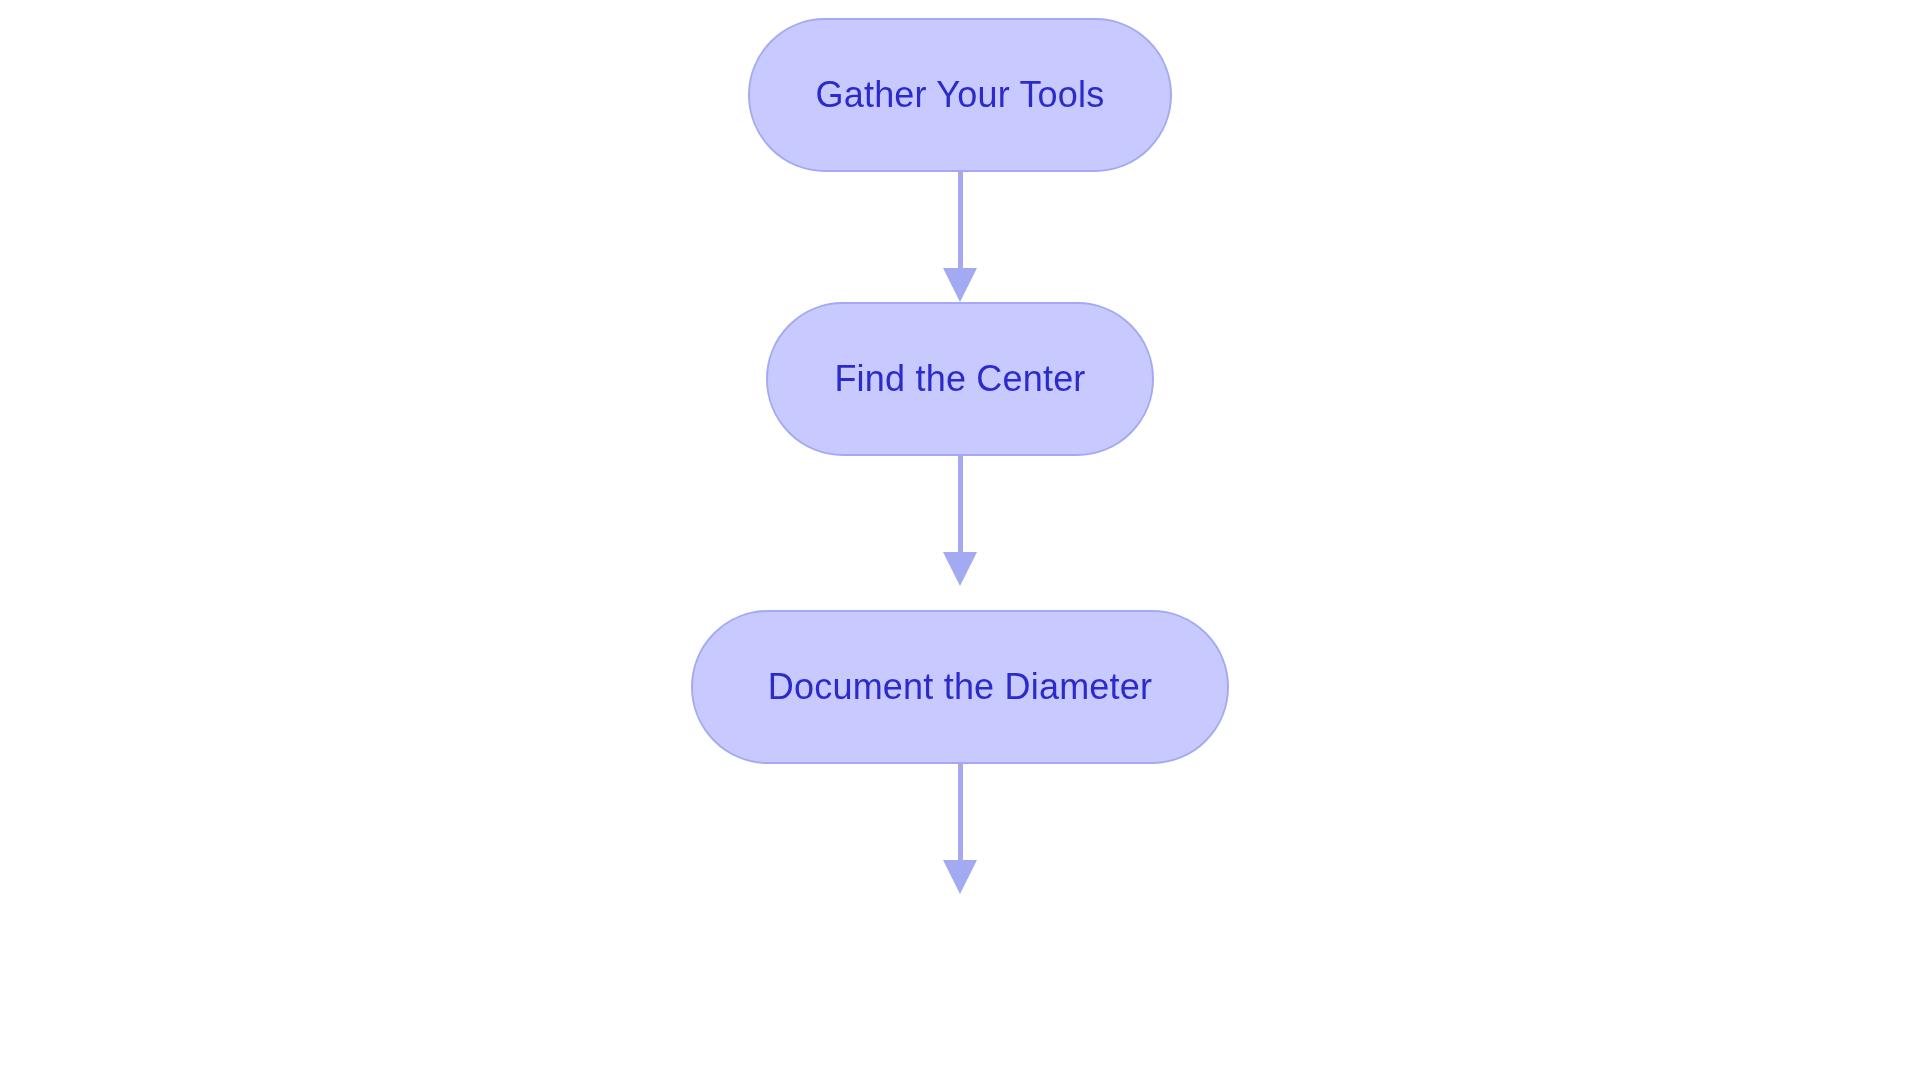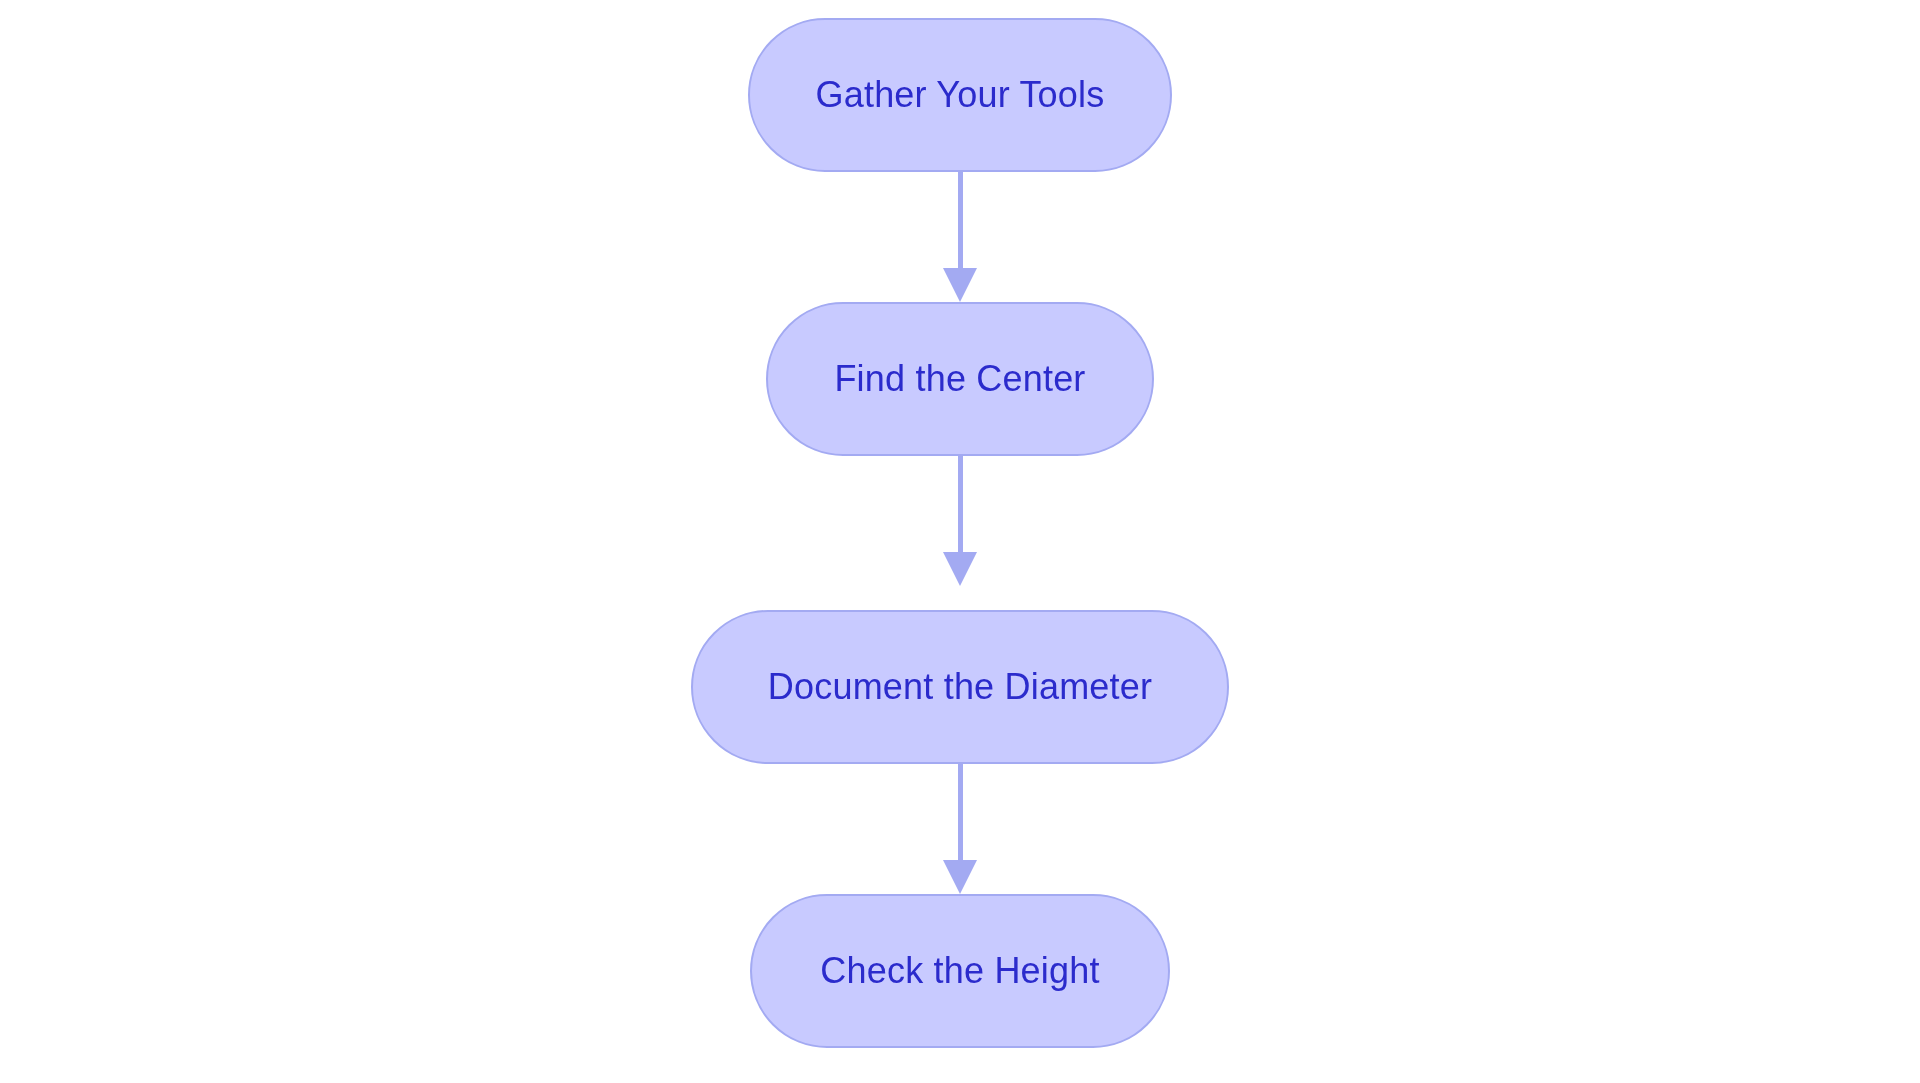--- a/index.html
+++ b/index.html
@@ -116,18 +116,15 @@
 
     <div class="node node-3">
       <span class="node-label">Document the Diameter</span>
     </div>
 
     <div class="connector">
       <div class="connector-line"></div>
       <div class="connector-head"></div>
     </div>
 
-    <div class="node node-4">
-      <span class="node-label">Check the Height</span>
-    </div>
 
   </div>
 </div>
 
 </body></html>

